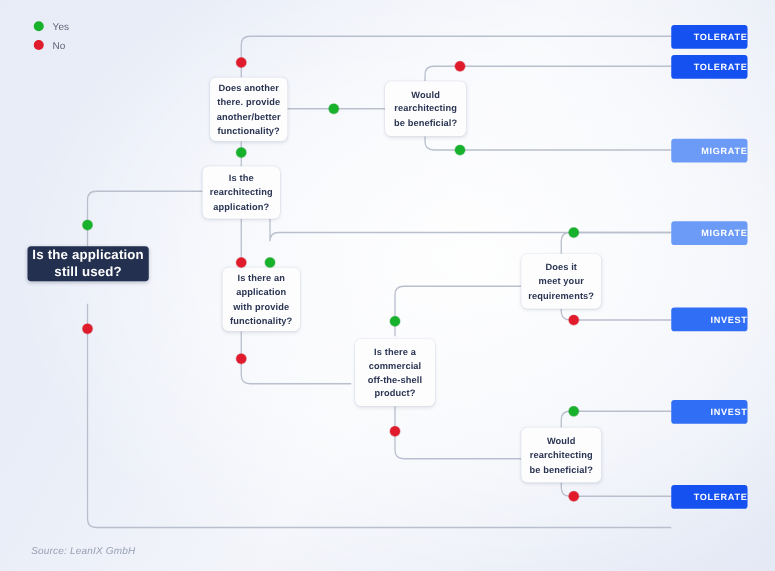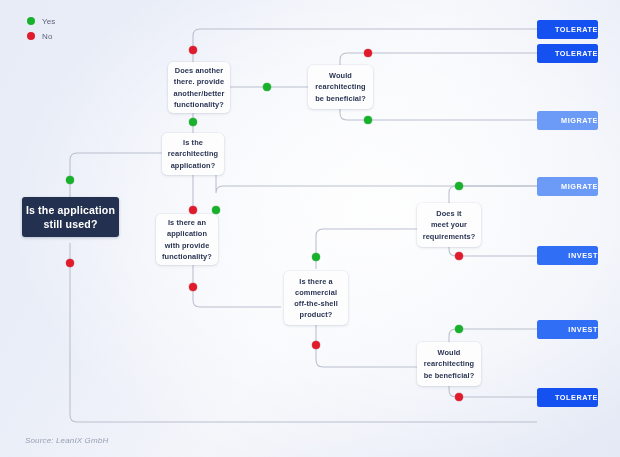--- a/index.html
+++ b/index.html
@@ -135,21 +135,21 @@
     <div class="legend-row">
       <span class="legend-dot" style="background:#17b12b"></span>
       <span class="legend-label">Yes</span>
     </div>
     <div class="legend-row">
       <span class="legend-dot" style="background:#e01b2b"></span>
       <span class="legend-label">No</span>
     </div>
   </div>
 
-  <div id="root-node" style="left:22px;top:197px;width:97px;height:40px;">
+  <div id="root-node" style="left:22px;top:197px;width:97px;height:28px;">
     <div>
       <span>Is the</span>
       <span>application</span>
       <span>still used?</span>
     </div>
   </div>
 
   <div class="node" style="left:168px;top:62px;width:62px;height:51px;">
     <div>
       <span>Does another</span>
@@ -168,21 +168,21 @@
   </div>
 
   <div class="node" style="left:308px;top:65px;width:65px;height:44px;">
     <div>
       <span>Would</span>
       <span>rearchitecting</span>
       <span>be beneficial?</span>
     </div>
   </div>
 
-  <div class="node" style="left:156px;top:214px;width:62px;height:51px;">
+  <div class="node" style="left:178px;top:214px;width:62px;height:51px;">
     <div>
       <span>Is there an</span>
       <span>application</span>
       <span>with provide</span>
       <span>functionality?</span>
     </div>
   </div>
 
   <div class="node" style="left:417px;top:203px;width:64px;height:44px;">
     <div>

